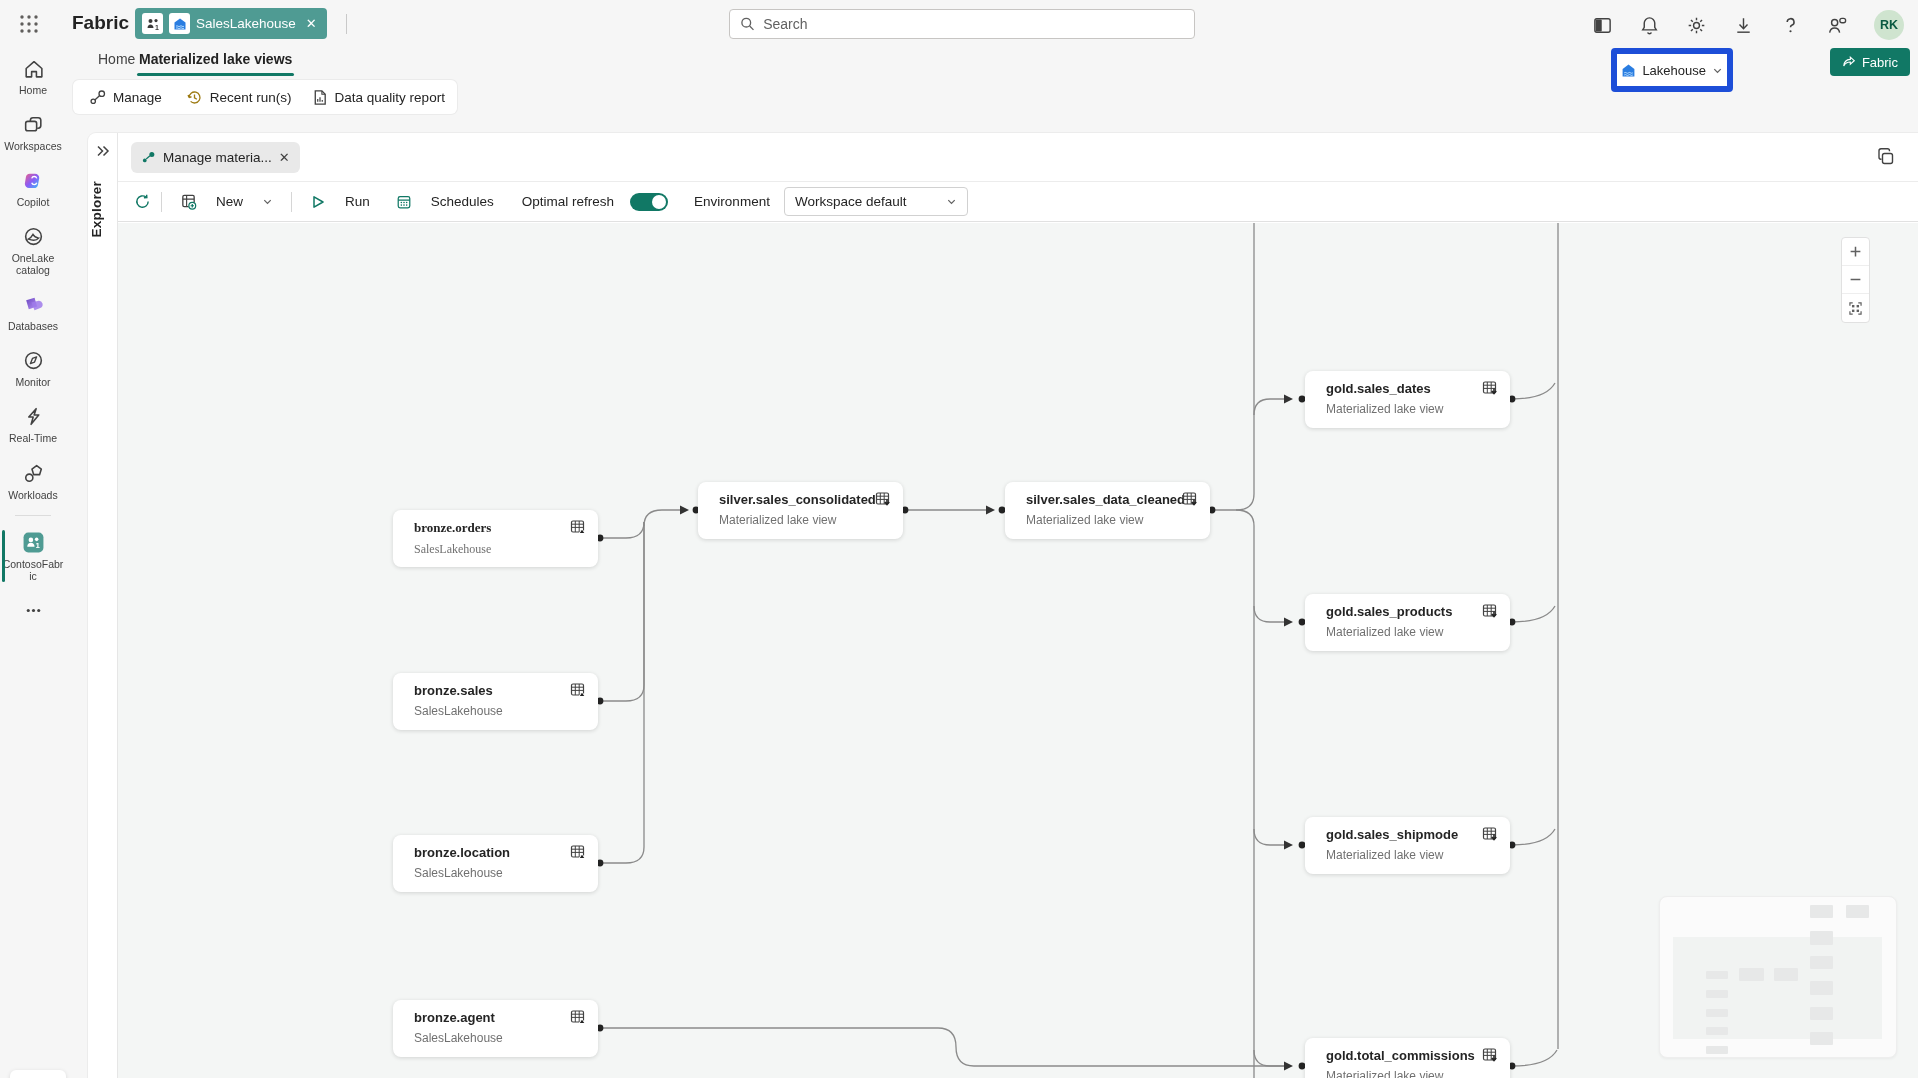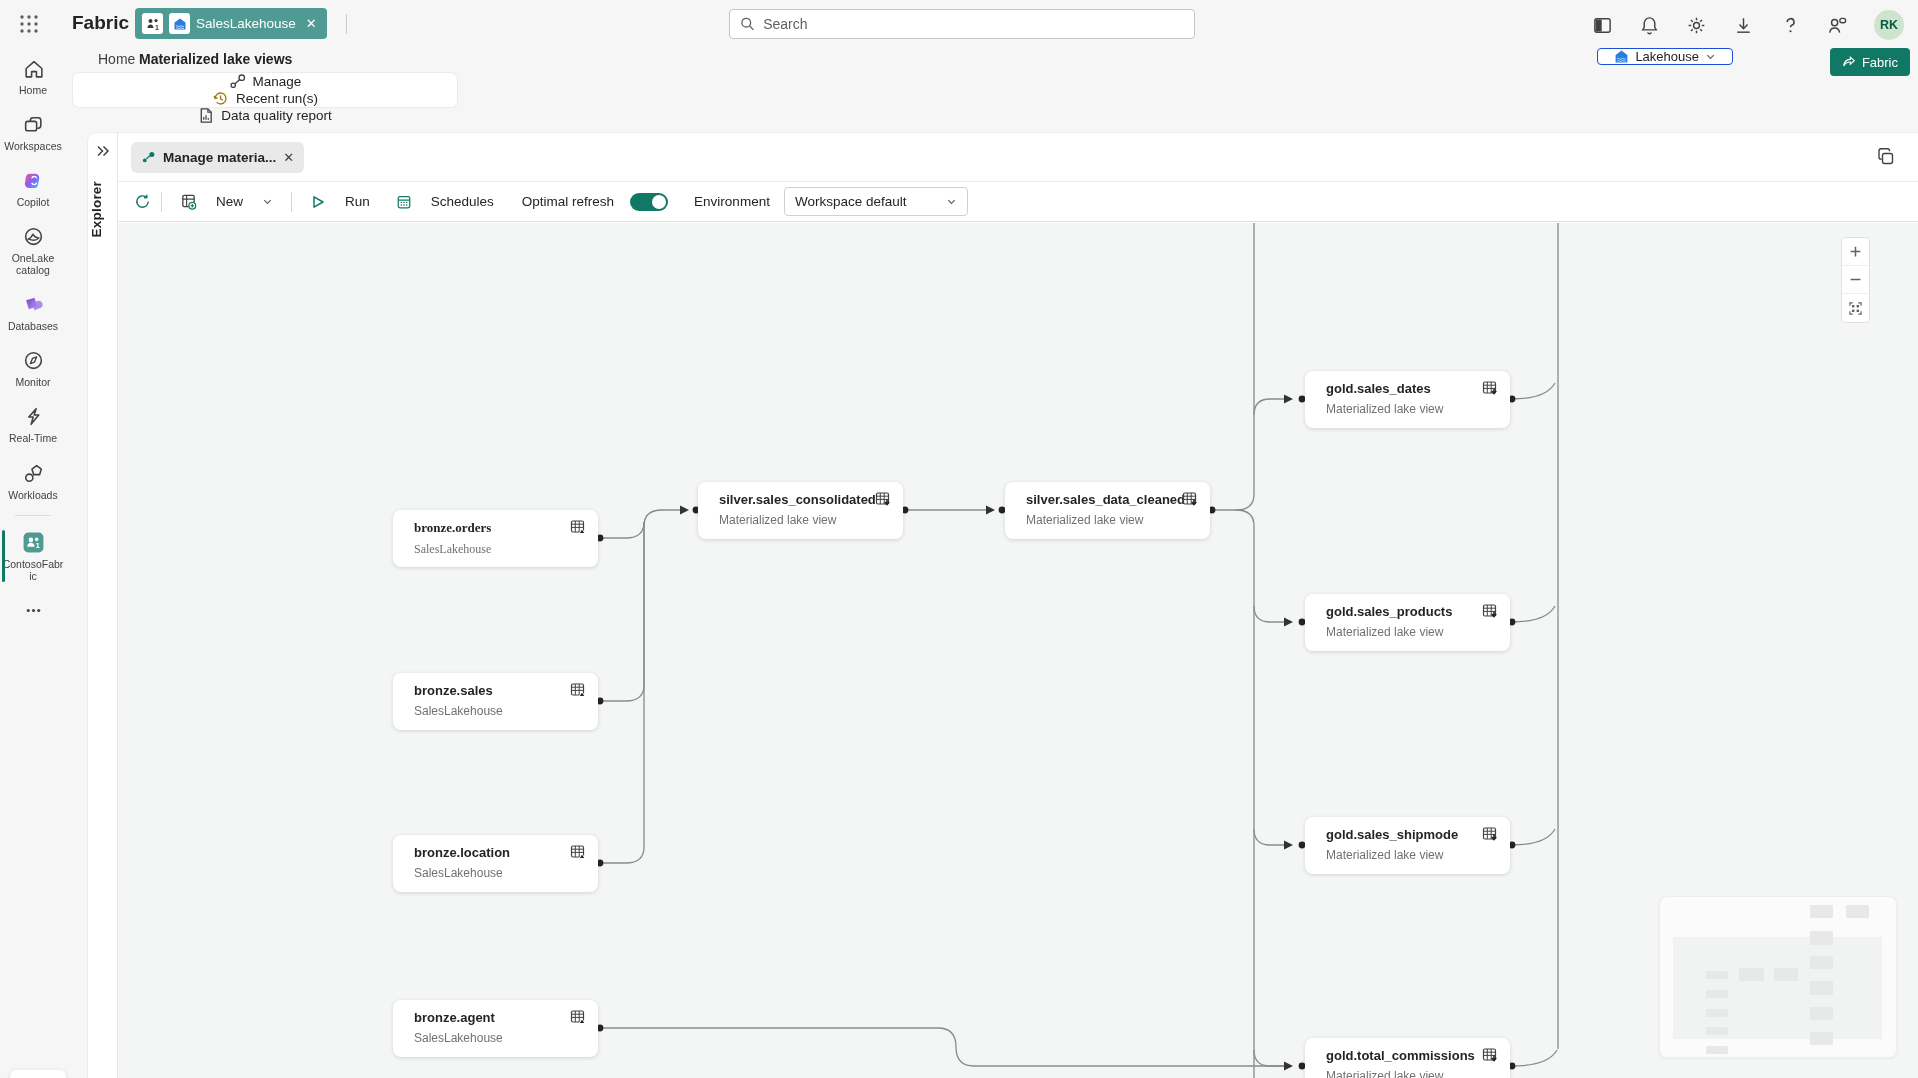--- a/index.html
+++ b/index.html
@@ -28,46 +28,46 @@
   .avatar { width:30px; height:30px; border-radius:50%; background:#cfe4cf; color:#0b5a42;
     display:flex; align-items:center; justify-content:center; font-size:12.5px; font-weight:700; cursor:pointer; }
 
   
   .navrow { position:absolute; left:66px; top:48px; right:0; height:38px; }
   .navtab { position:absolute; top:3px; font-size:14px; color:#424242; cursor:pointer; }
   .navtab.home { left:32px; }
   .navtab.active { left:73px; font-weight:700; color:#232323; }
   .navtab.active::after { content:""; position:absolute; left:-2px; right:-2px; bottom:-9px; height:3px;
     background:#117865; border-radius:2px; }
-  .lakehouse-btn { position:absolute; right:185px; top:0px; height:17px; background:#fff; border:1px solid #1d4ed8;
-    border-radius:4px; display:flex; align-items:center; gap:6px; padding:0 16px; font-size:13px; cursor:pointer; }
+  .lakehouse-btn { position:absolute; right:185px; top:0px; height:44px; background:#fff; border:6px solid #1d4ed8;
+    border-radius:4px; display:flex; align-items:center; gap:6px; padding:0 4px; font-size:13px; cursor:pointer; }
   .share-btn { position:absolute; right:8px; top:0px; height:28px; background:#117865; color:#fff; border:none;
     border-radius:4px; display:flex; align-items:center; gap:6px; padding:0 12px; font-size:13px; cursor:pointer;
     font-family:inherit; }
 
   
-  .ribbon { position:absolute; left:73px; top:73px; width:384px; height:34px; background:#fff;
-    border-radius:6px; box-shadow:0 0 0 1px #ebebeb; display:flex; align-items:center; padding:0 6px;flex-direction:column; }
+  .ribbon { position:absolute; left:73px; top:80px; width:384px; height:34px; background:#fff;
+    border-radius:6px; box-shadow:0 0 0 1px #ebebeb; display:flex; align-items:center; padding:0 6px; }
   .rbtn { display:flex; align-items:center; gap:7px; font-size:13.5px; color:#242424; padding:0 10px; height:26px;
     border-radius:4px; cursor:pointer; white-space:nowrap; }
   .rsep { width:1px; height:20px; background:#d6d6d6; margin:0 2px; }
 
   
   .panel { position:absolute; left:88px; top:133px; right:0; bottom:0; background:#fff;
     border-radius:8px 0 0 0; box-shadow:0 0 0 1px #ececec; overflow:hidden; }
   .explorer { position:absolute; left:0; top:0; width:30px; bottom:0; border-right:1px solid #e6e6e6; }
   .exp-chevrons { position:absolute; left:7px; top:10px; color:#424242; cursor:pointer; }
   .exp-label { position:absolute; left:1px; top:48px; width:28px; font-size:13.5px; font-weight:700; color:#242424;
     writing-mode:vertical-rl; transform:rotate(180deg); letter-spacing:.2px; }
 
   .content { position:absolute; left:30px; top:0; right:0; bottom:0; }
   .tabstrip { position:absolute; left:0; top:0; right:0; height:49px; border-bottom:1px solid #ececec; }
   .doc-tab { position:absolute; left:13px; top:9px; height:31px; background:#e9e9e9; border-radius:6px;
     display:flex; align-items:center; gap:7px; padding:0 10px; cursor:pointer; }
-  .doc-tab .t { font-size:13.5px; font-weight:700; color:#242424; white-space:nowrap; }
+  .doc-tab .t { font-size:13.5px; font-weight:400; color:#242424; white-space:nowrap; }
   .doc-tab .x { color:#424242; font-size:13px; }
   .copy-ic { position:absolute; right:22px; top:14px; width:20px; height:20px; color:#424242; cursor:pointer; }
 
   .cantools { position:absolute; left:0; top:49px; right:0; height:40px; border-bottom:1px solid #e1e1e1;
     display:flex; align-items:center; padding-left:16px; gap:10px; }
   .tbtn { display:flex; align-items:center; gap:19px; font-size:13.5px; color:#242424; padding:4px 8px;
     border-radius:4px; cursor:pointer; white-space:nowrap; }
   .tsep { width:1px; height:20px; background:#d6d6d6; }
   .tlabel { font-size:13.5px; color:#242424; margin-left:10px; white-space:nowrap; }
   .toggle { width:38px; height:18px; border-radius:10px; background:#117865; position:relative; cursor:pointer; margin:0 6px; }

